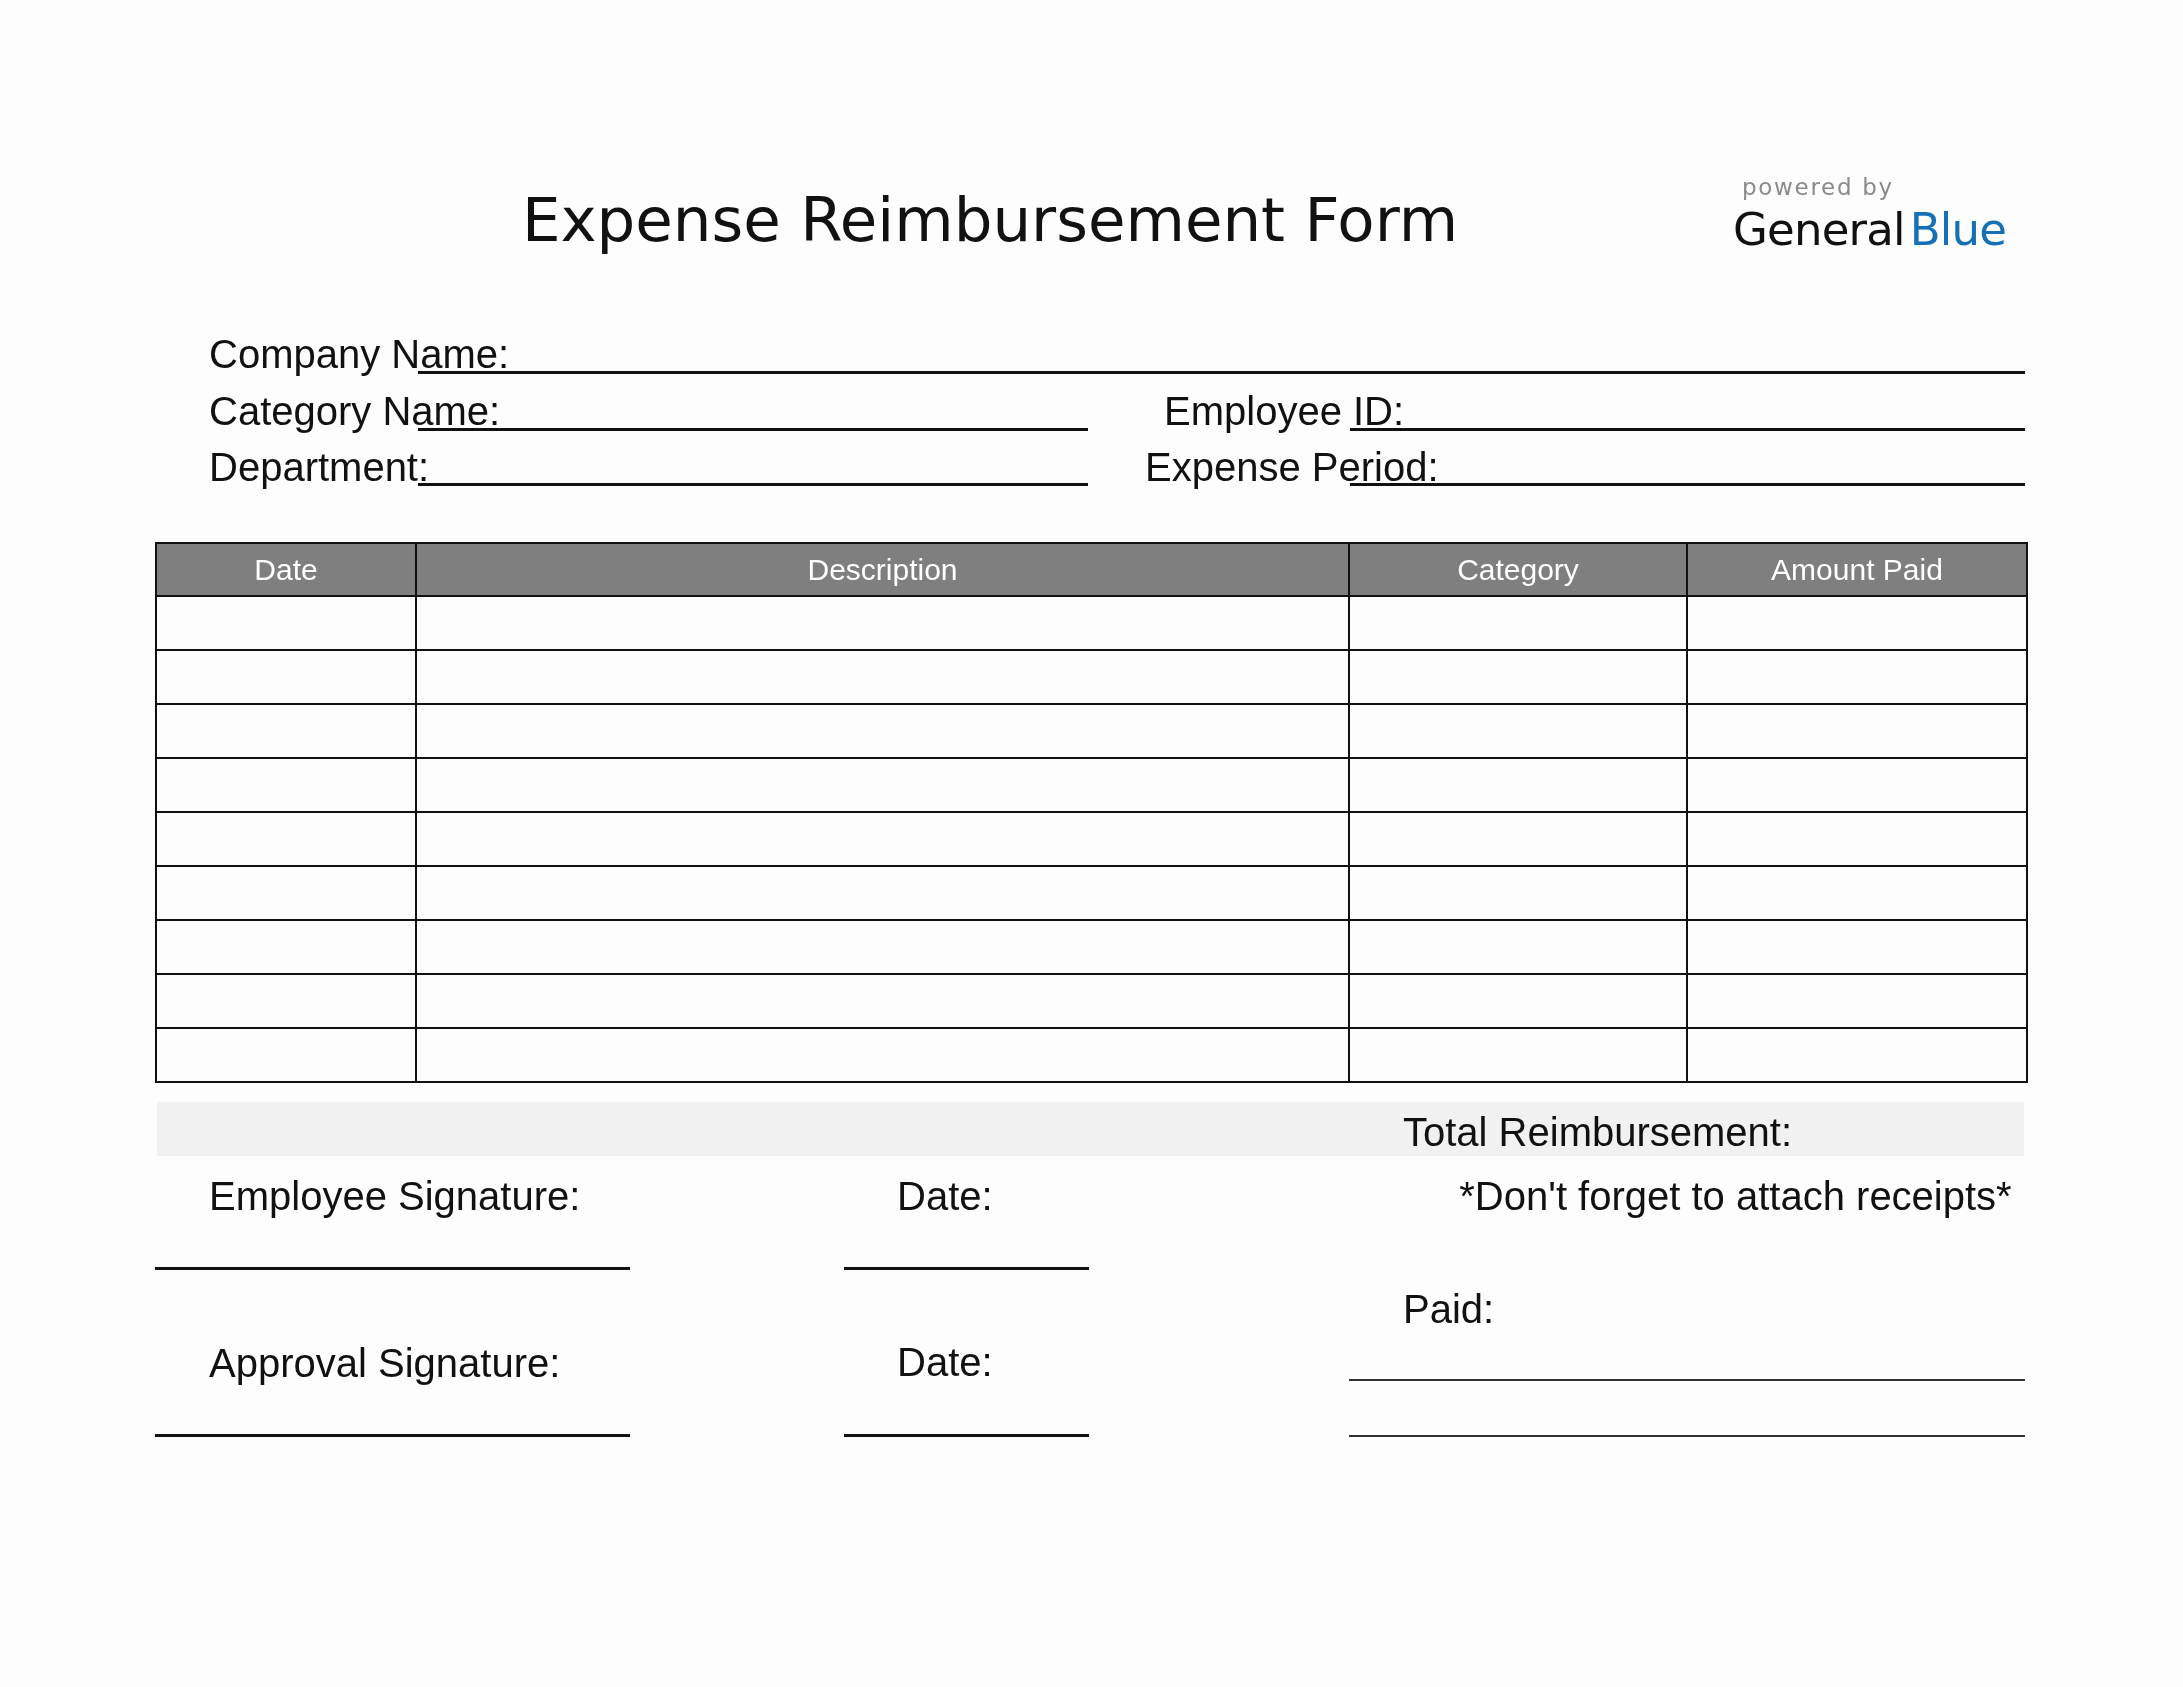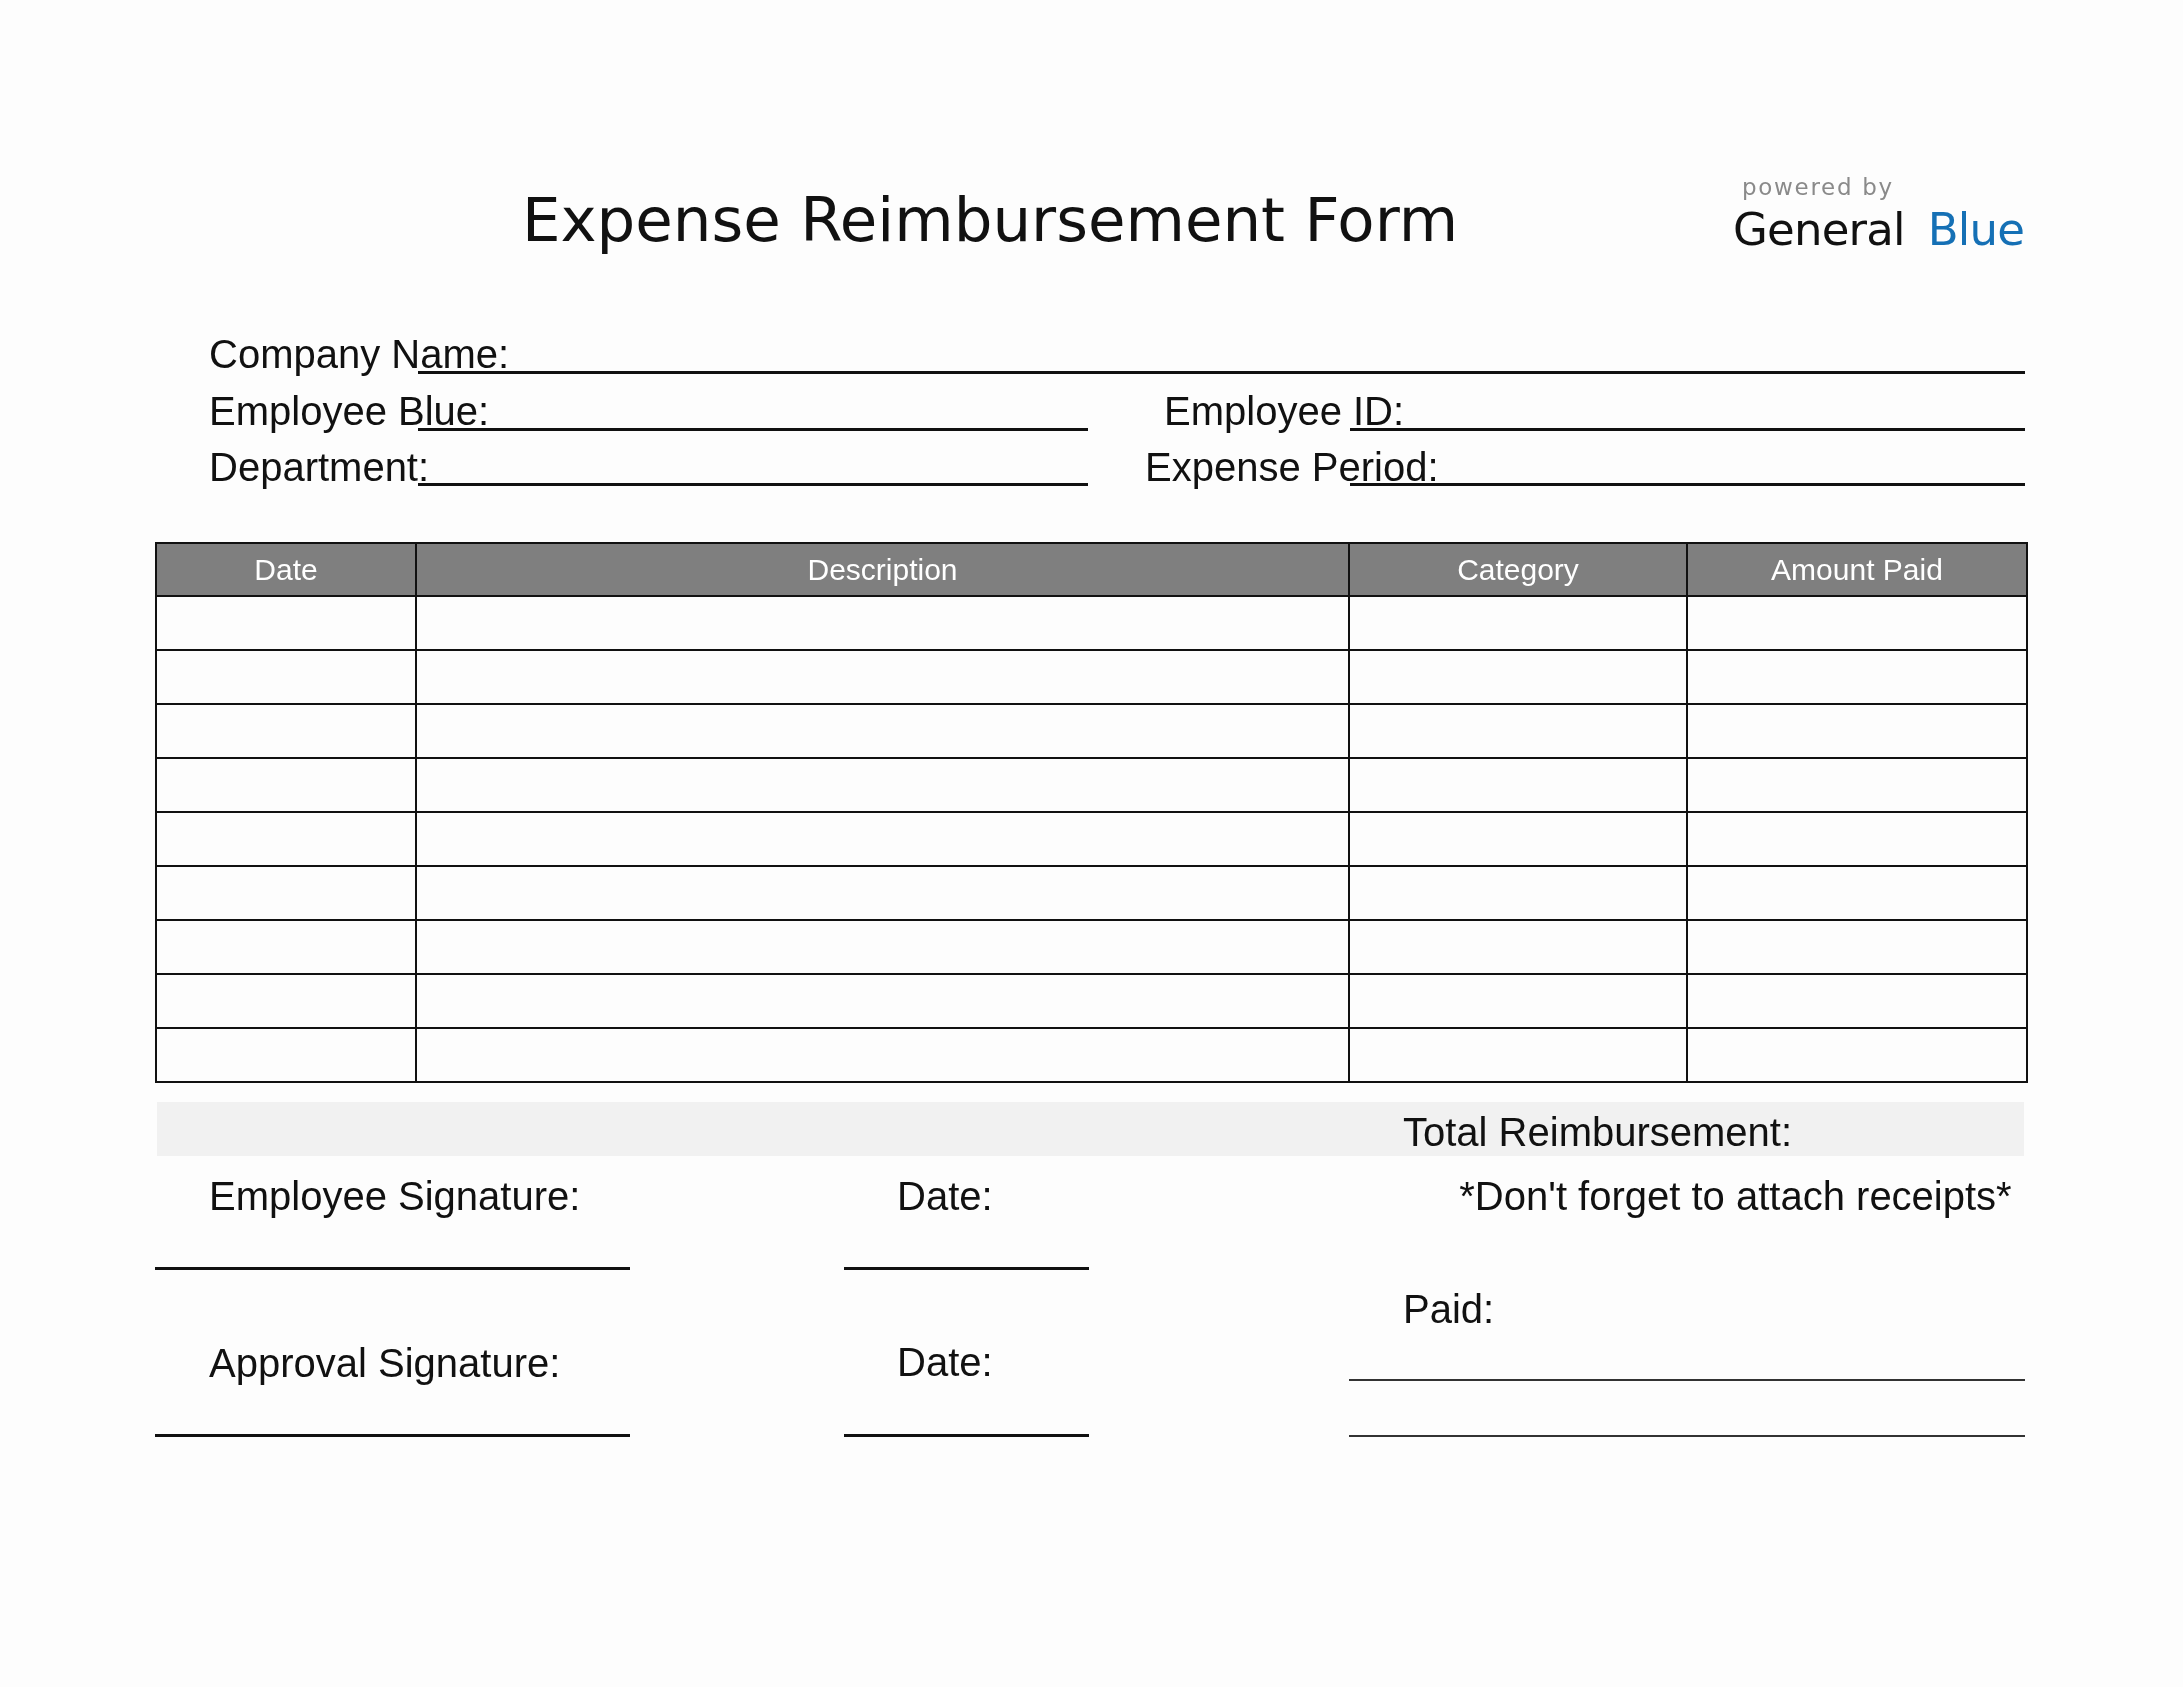--- a/index.html
+++ b/index.html
@@ -4,42 +4,42 @@
 <style>
   html, body { margin:0; padding:0; }
   body { width:2183px; height:1687px; background:#fdfdfd; position:relative; overflow:hidden;
          font-family:"Liberation Sans", sans-serif; color:#111; }
   .abs { position:absolute; }
   .title { left:0; width:1980px; top:184px; text-align:center; font-size:61px; font-family:"DejaVu Sans", sans-serif; color:#111; letter-spacing:0px; }
   .title span { display:inline-block; transform:translateX(0px); }
   .powered { left:1742px; top:174px; font-size:23px; color:#8a8a8a; font-family:"DejaVu Sans", sans-serif; letter-spacing:1.7px; }
   .brand { left:1733px; top:203px; font-size:45px; font-family:"DejaVu Sans", sans-serif; letter-spacing:-0.8px; }
   .brand .g { color:#111; }
-  .brand .b { color:#1570b5; margin-left:23px;text-align:right; }
+  .brand .b { color:#1570b5; margin-left:5px;text-align:right; }
   .lbl { font-size:40px; color:#111; white-space:nowrap;margin-left:48px; }
   .line { height:3.3px; background:#111; }
   .thin { height:1.7px; background:#333; }
   table.exp { position:absolute; left:155px; top:542px; width:1871px; border-collapse:collapse; table-layout:fixed; }
   table.exp th, table.exp td { border:2.5px solid #111; padding:0;margin-left:16px; }
   table.exp th { background:#7f7f7f; color:#fff; font-weight:normal; font-size:30px; height:51px; }
   table.exp td { height:52px; background:#fdfdfd; }
   .total { left:157px; top:1102px; width:1867px; height:54px; background:#f1f1f1; }
   .total-lbl { left:1355px; top:1110px; }
 </style>
 </head>
 <body>
 
 <div class="abs title"><span>Expense Reimbursement Form</span></div>
 <div class="abs powered">powered by</div>
 <div class="abs brand"><span class="g">General</span><span class="b">Blue</span></div>
 
 <div class="abs lbl" style="left:161px;top:332px;">Company Name:</div>
 <div class="abs line" style="left:418px;top:371px;width:1607px;"></div>
 
-<div class="abs lbl" style="left:161px;top:389px;">Employee Blue:</div>
+<div class="abs lbl" style="left:161px;top:389px;">Category Name:</div>
 <div class="abs line" style="left:418px;top:428px;width:670px;"></div>
 
 <div class="abs lbl" style="left:1116px;top:389px;">Employee ID:</div>
 <div class="abs line" style="left:1350px;top:428px;width:675px;"></div>
 
 <div class="abs lbl" style="left:161px;top:445px;">Department:</div>
 <div class="abs line" style="left:418px;top:483px;width:670px;"></div>
 
 <div class="abs lbl" style="left:1097px;top:445px;text-align:right;">Expense Period:</div>
 <div class="abs line" style="left:1350px;top:483px;width:675px;"></div>

